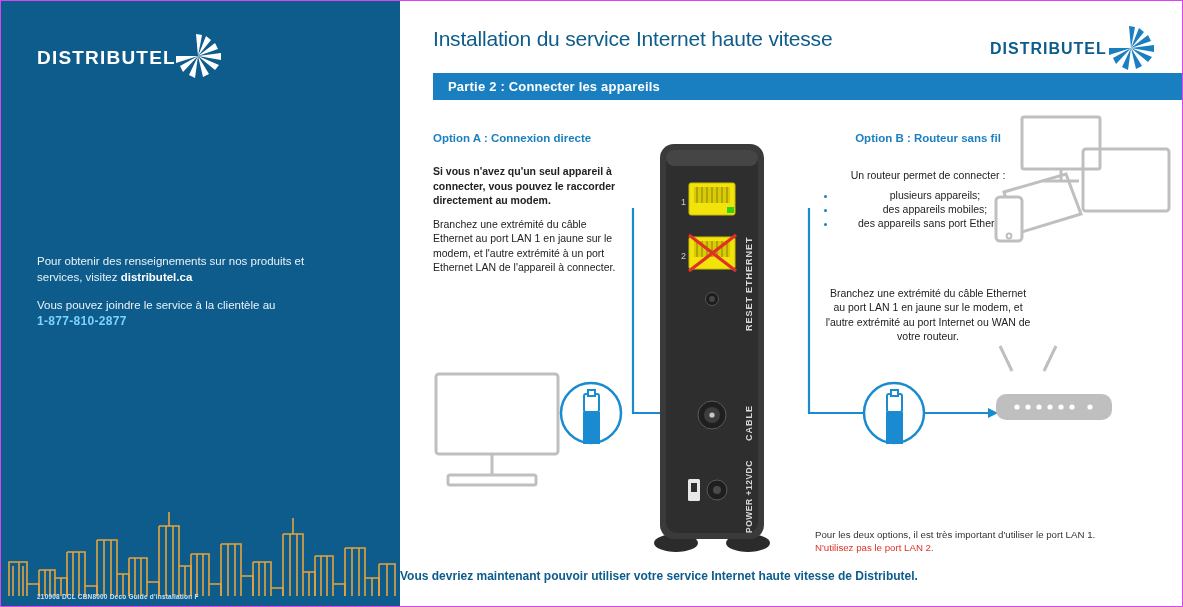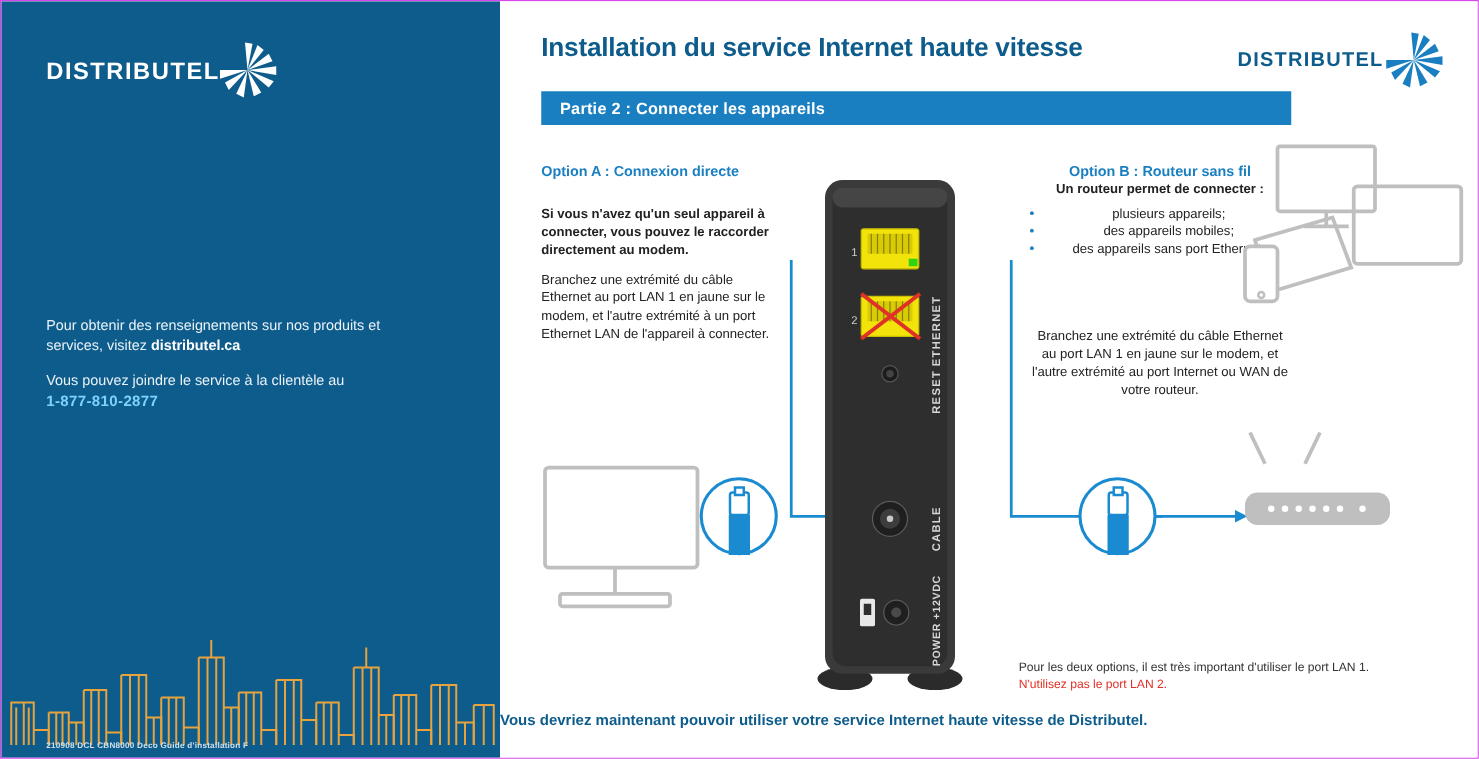--- a/index.html
+++ b/index.html
@@ -43,47 +43,47 @@
   .footer-code {
     position:absolute; left:36px; bottom:8px;
     color:#cfe0ec; font-size:6.5px; letter-spacing:0.2px; font-weight:bold;
   }
 
   
   .main { position:absolute; left:399px; top:0; width:784px; height:607px; background:#fff; }
 
   .main-title {
     position:absolute; left:33px; top:26px;
-    font-size:21px; font-weight:bold; color:#0d5c8c; letter-spacing:-0.2px;
+    font-size:21px; font-weight:normal; color:#0d5c8c; letter-spacing:-0.2px;
   }
   .corner-logo { position:absolute; right:24px; top:26px; width:170px; height:42px; }
   .corner-logo .logo-word2 {
     position:absolute; left:0; top:13px; font-size:16px; font-weight:bold; color:#0d5c8c; letter-spacing:1px;
   }
   .corner-logo .burst2 { position:absolute; left:115px; top:-2px; }
 
   .section-bar {
-    position:absolute; left:33px; top:72px; width:600px; height:27px;
+    position:absolute; left:33px; top:72px; width:751px; height:27px;
     background:#1a7fc1; color:#fff;
     font-size:13px; font-weight:bold; letter-spacing:0.2px;
     display:flex; align-items:center; padding-left:15px;
   }
 
   .opt-head { font-size:11.5px; font-weight:bold; color:#1a7fc1; }
   .body-text { font-size:10.5px; line-height:14.5px; color:#222; }
   .body-text.bold { font-weight:bold; }
 
   
   .colA { position:absolute; left:33px; top:131px; width:196px; }
   .colA .p1 { margin-top:20px; }
   .colA .p2 { margin-top:9px; }
 
   
   .colB { position:absolute; left:423px; top:131px; width:210px;text-align:center; }
-  .colB .p1 { margin-top:0; font-weight:bold; }
+  .colB .p1 { margin-top:24px; font-weight:normal; }
   .colB ul { margin:5px 0 0 0; padding-left:14px; }
   .colB li { font-size:10.5px; line-height:14px; color:#222; }
   .colB li::marker { color:#1a7fc1; }
   .colB .p2 { margin-top:56px; }
 
   .router-note {
     position:absolute; left:597px; top:440px; width:160px;
     font-size:10px; line-height:13.5px; font-style:italic; color:#1a7fc1;
   }
 

